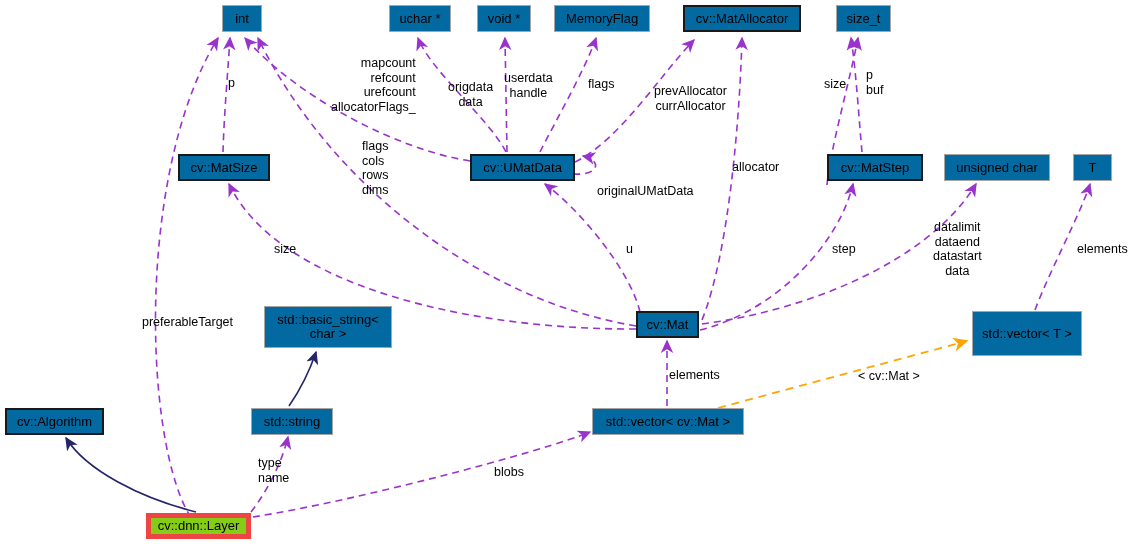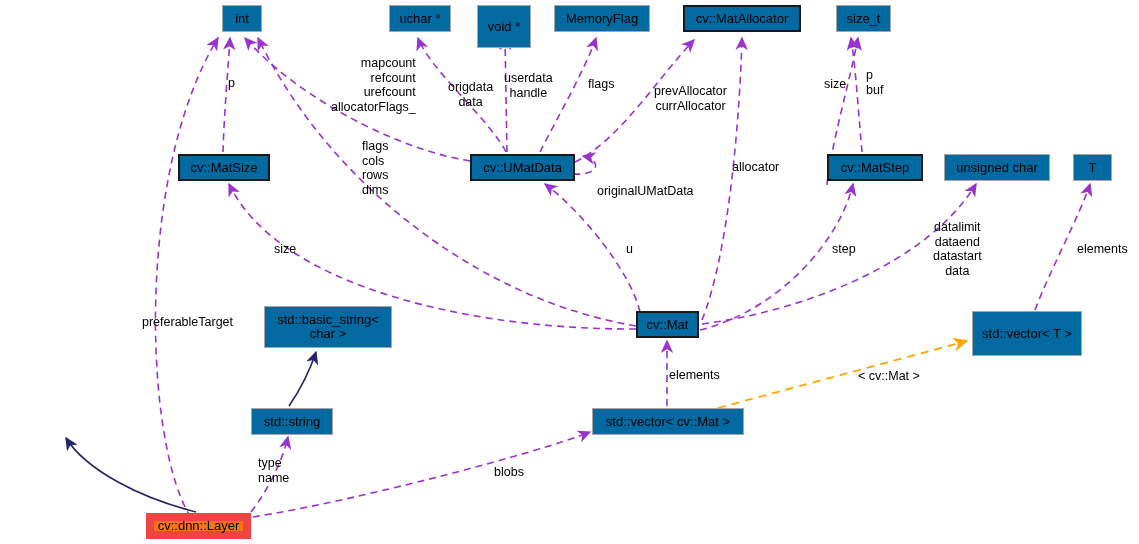--- a/index.html
+++ b/index.html
@@ -36,22 +36,22 @@
     white-space: pre-line;
     z-index: 5;
   }
   .node.thin {
     border: 1px solid #a6a6a6;
   }
   .node.thick {
     border: 2px solid #191919;
   }
   .node.filled {
-    border: 8px solid #ef4444;
-    background: #f97316;
+    border: 5px solid #ef4444;
+    background: #84cc16;
   }
   .edge-label {
     position: absolute;
     font-size: 12.5px;
     line-height: 14.5px;
     color: #000000;
     white-space: pre-line;
     z-index: 4;
   }
   .edge-label.center { text-align: center; }
@@ -125,36 +125,37 @@
     </g>
 
     <g fill="none" stroke="#ffa500" stroke-width="1.8" stroke-dasharray="8,6" marker-end="url(#arrow-template)">
 
       <path d="M718,408 L967,341"></path>
     </g>
   </svg>
 
   <div class="node thin" style="left:222px;top:5px;width:40px;height:27px;">int</div>
   <div class="node thin" style="left:389px;top:5px;width:62px;height:27px;">uchar *</div>
-  <div class="node thin" style="left:477px;top:5px;width:54px;height:43px;">void *</div>
+  <div class="node thin" style="left:477px;top:5px;width:54px;height:27px;">void *</div>
   <div class="node thin" style="left:554px;top:5px;width:96px;height:27px;">MemoryFlag</div>
   <div class="node thick" style="left:683px;top:5px;width:118px;height:27px;">cv::MatAllocator</div>
   <div class="node thin" style="left:836px;top:5px;width:55px;height:27px;">size_t</div>
 
   <div class="node thick" style="left:178px;top:154px;width:92px;height:27px;">cv::MatSize</div>
   <div class="node thick" style="left:470px;top:154px;width:105px;height:27px;">cv::UMatData</div>
   <div class="node thick" style="left:827px;top:154px;width:96px;height:27px;">cv::MatStep</div>
   <div class="node thin" style="left:944px;top:154px;width:106px;height:27px;">unsigned char</div>
   <div class="node thin" style="left:1073px;top:154px;width:39px;height:27px;">T</div>
 
   <div class="node thin" style="left:264px;top:306px;width:128px;height:42px;">std::basic_string&lt;
 char &gt;</div>
   <div class="node thick" style="left:636px;top:311px;width:63px;height:27px;">cv::Mat</div>
   <div class="node thin" style="left:972px;top:311px;width:110px;height:45px;">std::vector&lt; T &gt;</div>
 
+  <div class="node thick" style="left:5px;top:408px;width:99px;height:27px;">cv::Algorithm</div>
   <div class="node thin" style="left:251px;top:408px;width:82px;height:27px;">std::string</div>
   <div class="node thin" style="left:592px;top:408px;width:152px;height:27px;">std::vector&lt; cv::Mat &gt;</div>
 
   <div class="node filled" style="left:146px;top:513px;width:105px;height:26px;">cv::dnn::Layer</div>
 
   <div class="edge-label" style="left:228px;top:76px;">p</div>
   <div class="edge-label center" style="left:331px;top:56px;text-align:right;">mapcount
 refcount
 urefcount
 allocatorFlags_</div>

